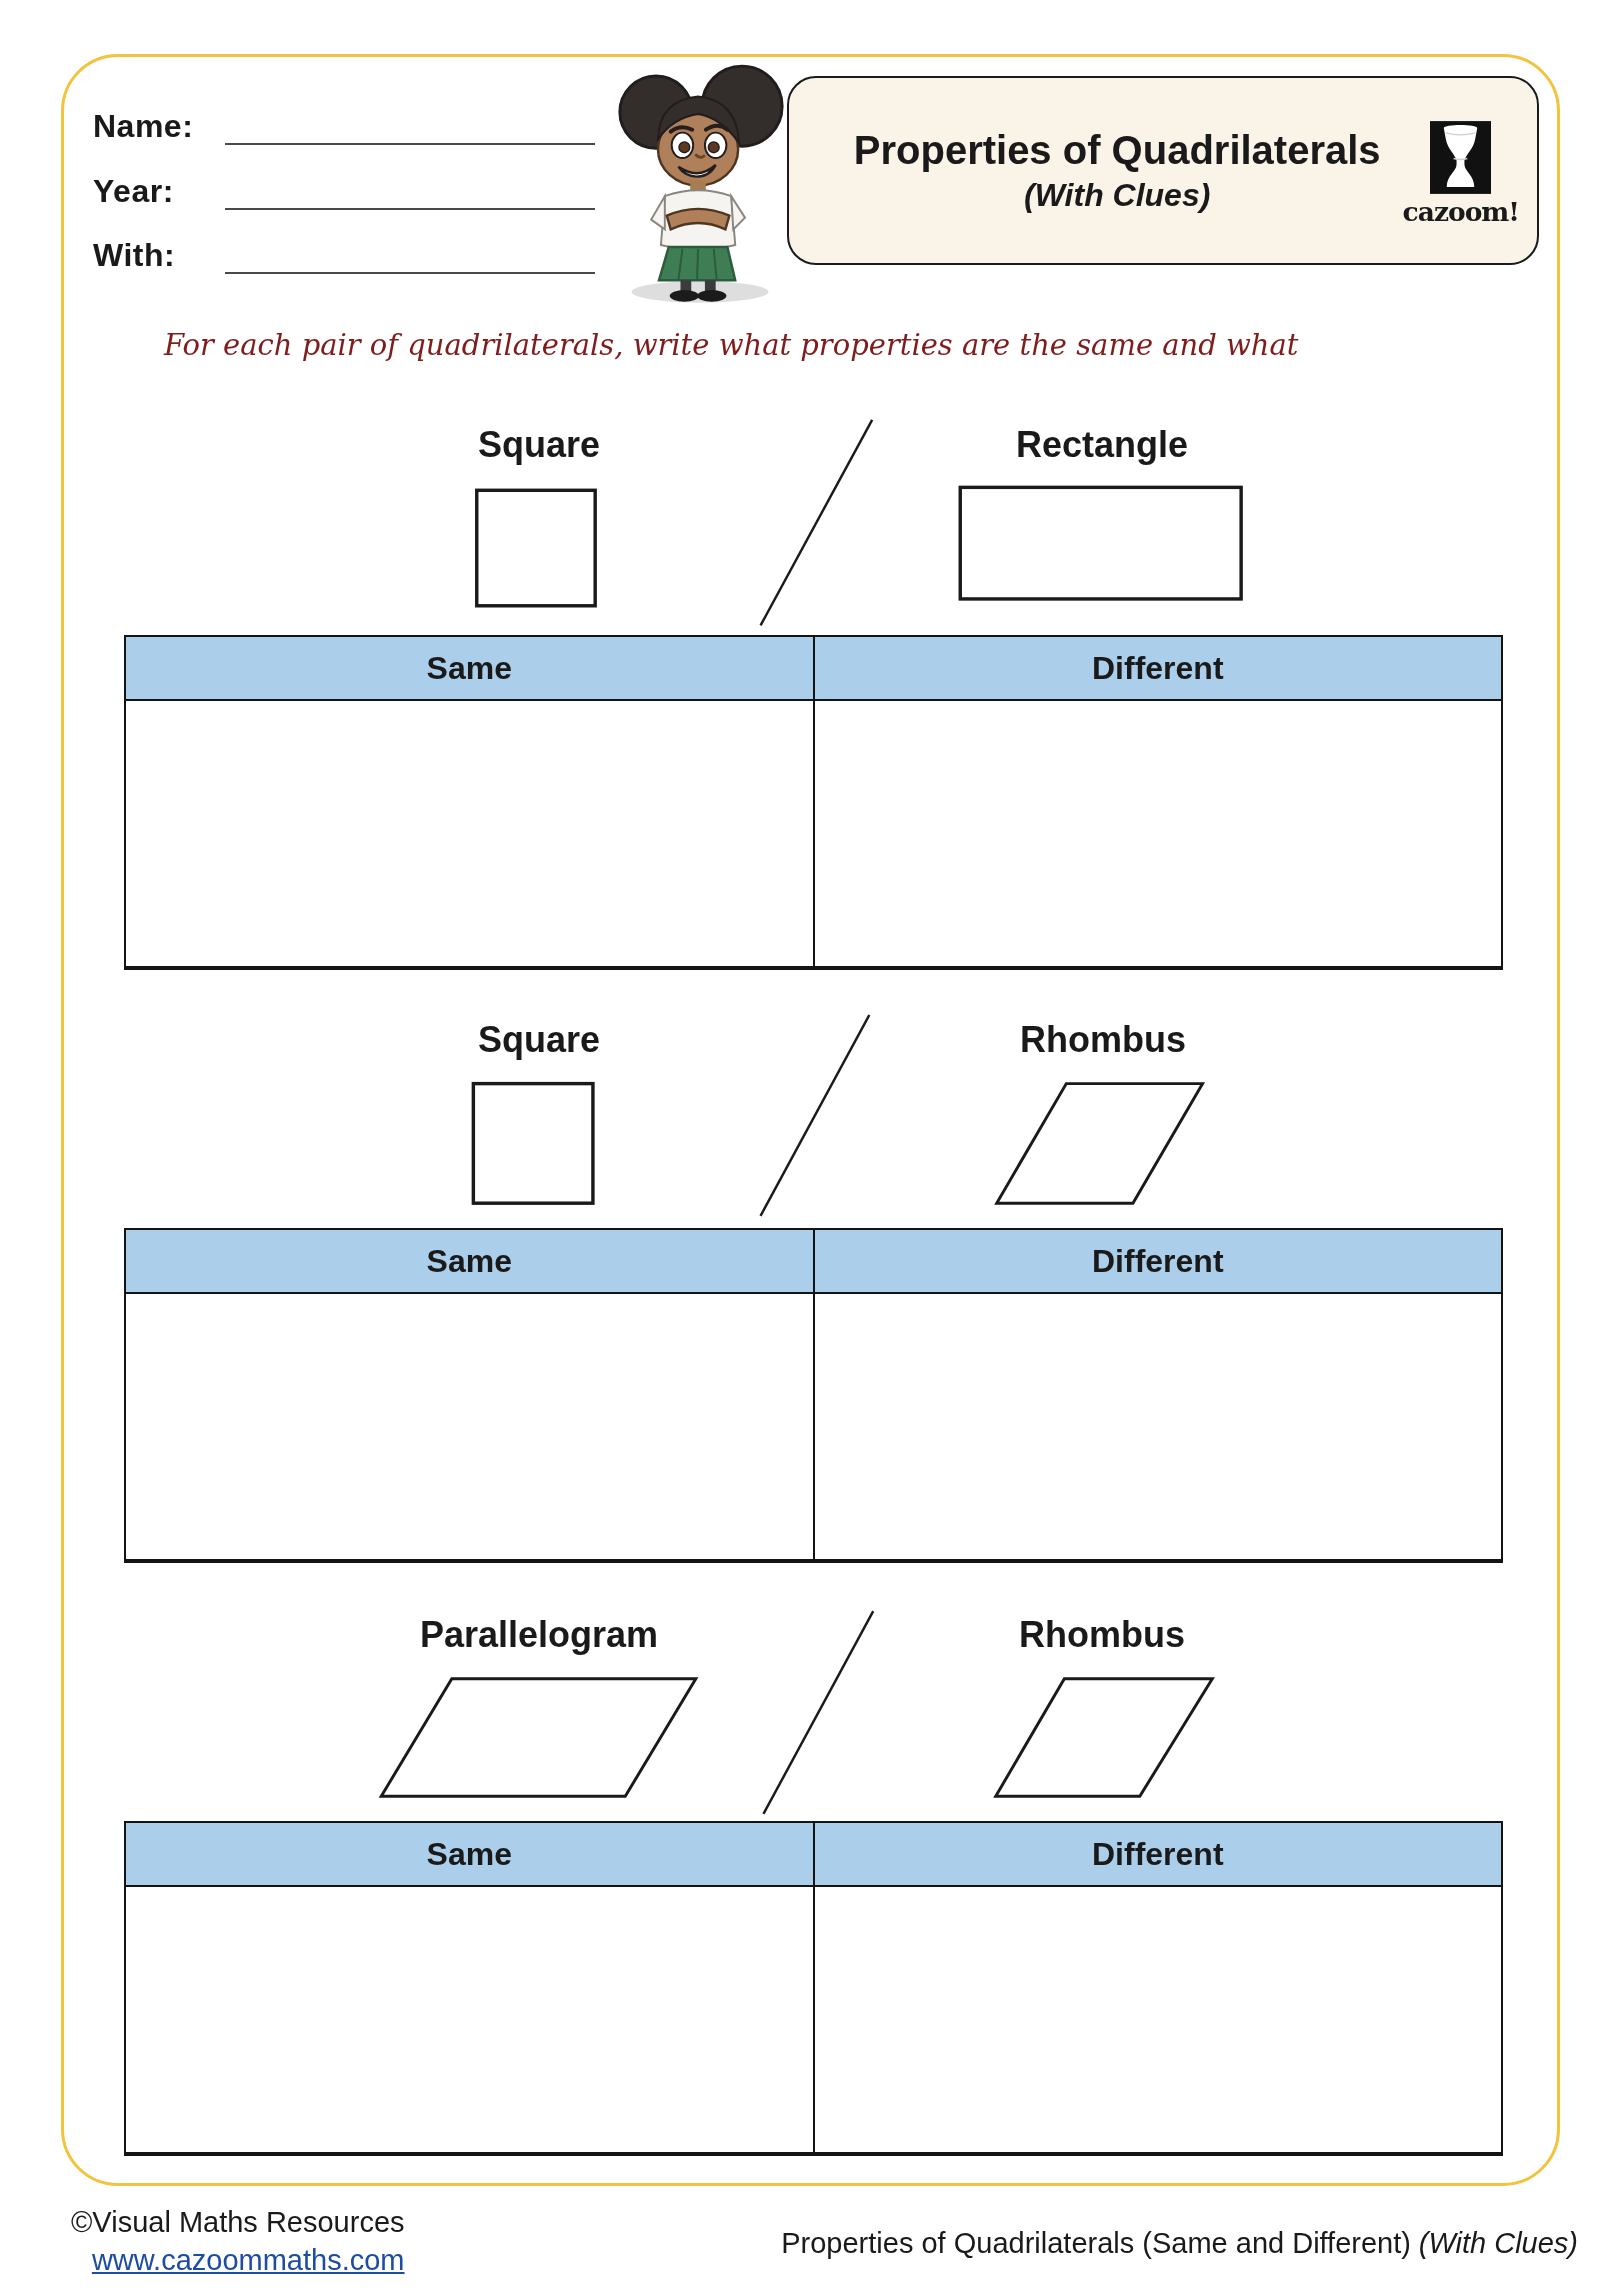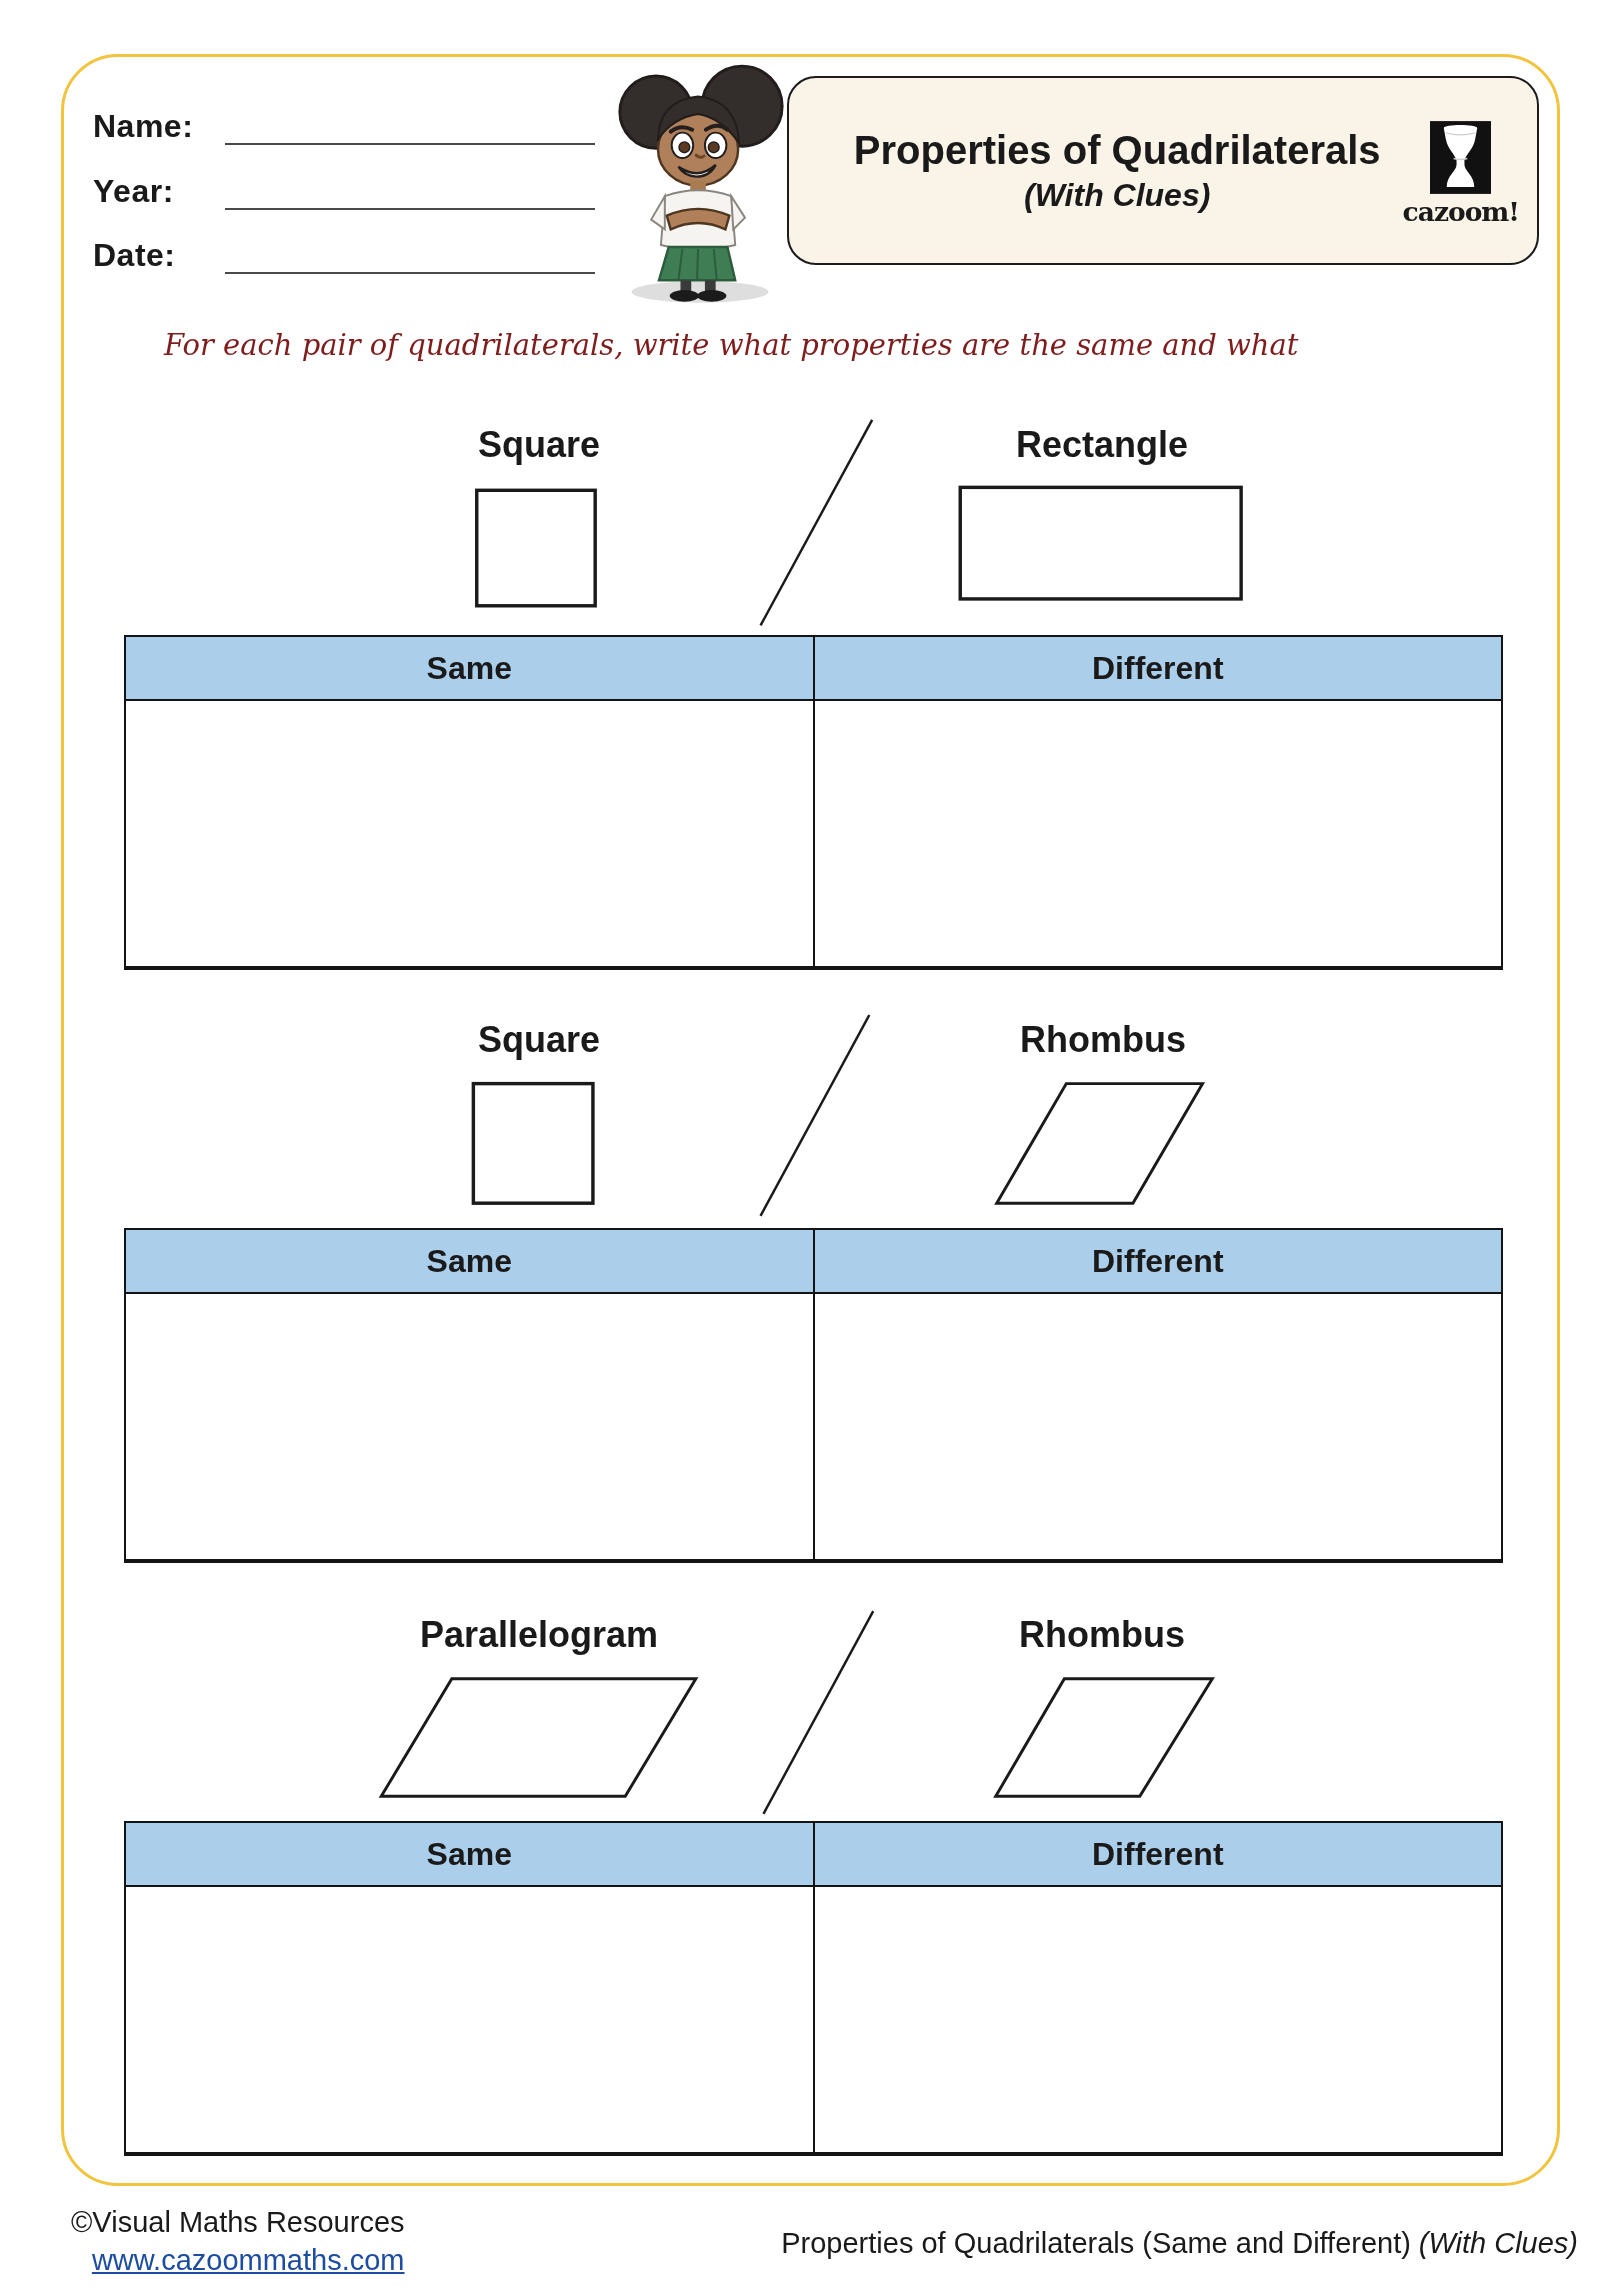--- a/index.html
+++ b/index.html
@@ -70,21 +70,21 @@
 
   <div class="field" style="top:108px;">
     <span class="lbl">Name:</span>
     <span class="line"></span>
   </div>
   <div class="field" style="top:173px;">
     <span class="lbl">Year:</span>
     <span class="line"></span>
   </div>
   <div class="field" style="top:237px;">
-    <span class="lbl">Date:</span>
+    <span class="lbl">With:</span>
     <span class="line"></span>
   </div>
 
   <svg style="position:absolute;left:614px;top:57px;" width="174" height="249" viewBox="0 0 178 254">
     <ellipse cx="88" cy="240" rx="70" ry="11" fill="#DEDEDE"></ellipse>
     <circle cx="43" cy="56" r="37" fill="#332D2B" stroke="#221d1c" stroke-width="3"></circle>
     <circle cx="131" cy="50" r="41" fill="#332D2B" stroke="#221d1c" stroke-width="3"></circle>
     <ellipse cx="86" cy="94" rx="41" ry="37" fill="#B0805A" stroke="#4e3621" stroke-width="2.5"></ellipse>
     <path d="M45,84 Q46,44 86,40 Q126,44 128,88 Q110,62 86,58 Q60,62 45,84 Z" fill="#332D2B" stroke="#221d1c" stroke-width="2"></path>
     <path d="M58,76 Q68,68 80,74" stroke="#241f1e" stroke-width="4" fill="none" stroke-linecap="round"></path>

